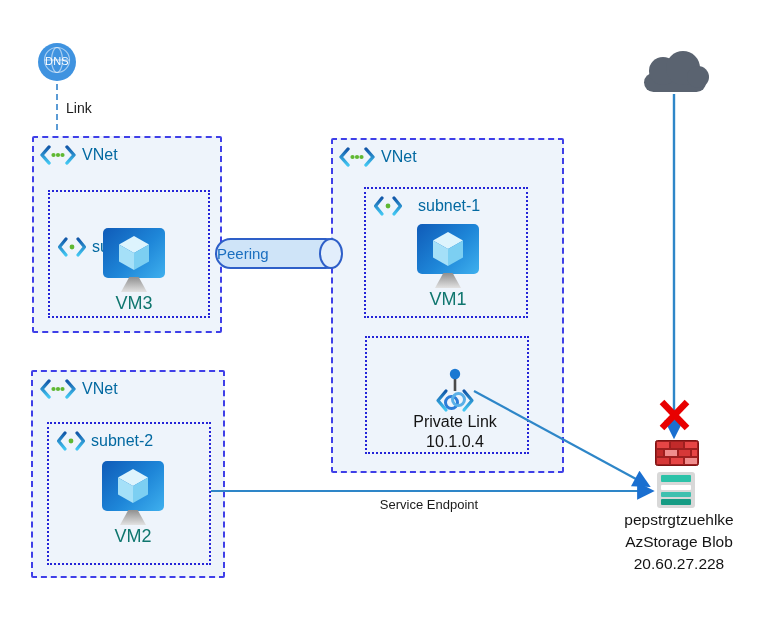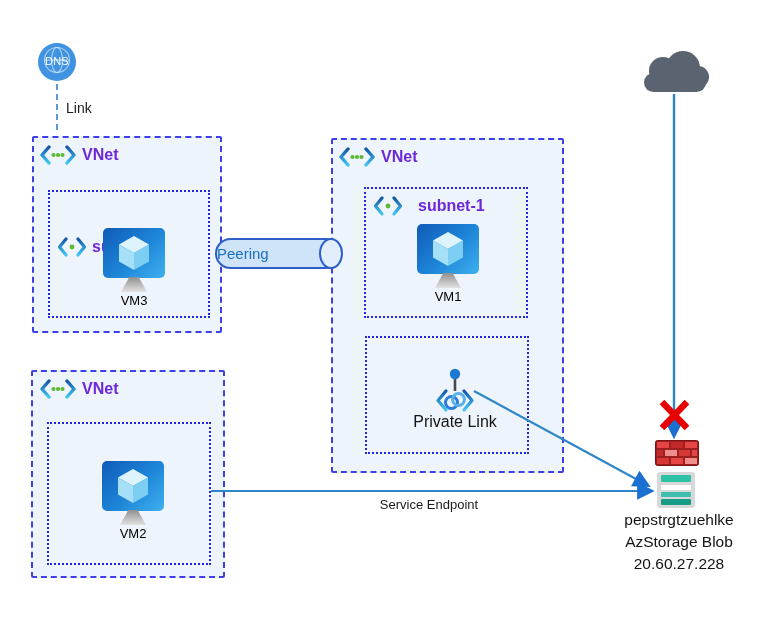--- a/index.html
+++ b/index.html
@@ -5,30 +5,30 @@
   html,body{margin:0;padding:0;background:#fff;}
   #canvas{
     position:relative;width:768px;height:617px;background:#ffffff;overflow:hidden;
     font-family:"Liberation Sans", sans-serif;color:#1a1a1a;
   }
   .abs{position:absolute;}
   
   .vnet-box{position:absolute;background:#eef4fb;border:2px dashed #3f3fe8;border-radius:2px;box-sizing:border-box;}
   .subnet-box{position:absolute;border:2px dotted #2424d8;box-sizing:border-box;}
   .box-header{position:absolute;display:flex;align-items:center;gap:6px;}
-  .blue-label{color:#6d28d9;font-size:16px;font-weight:700;white-space:nowrap;}
+  .blue-label{color:#0369a1;font-size:16px;font-weight:400;white-space:nowrap;}
   
   .vm{position:absolute;width:64px;text-align:center;}
   .vm-screen{width:62px;height:50px;margin:0 auto;border-radius:5px;
     background:linear-gradient(135deg,#0f5bb8 0%,#1e86d8 55%,#3fb0ee 100%);
     display:flex;align-items:center;justify-content:center;}
   .vm-stand{width:26px;height:15px;margin:-1px auto 0;
     background:linear-gradient(180deg,#8f8f8f 0%,#c9c9c9 70%,#e2e2e2 100%);
     clip-path:polygon(32% 0,68% 0,100% 100%,0 100%);}
-  .vm-label{font-size:13px;color:#000000;margin-top:1px;}
+  .vm-label{font-size:18px;color:#0f766e;margin-top:1px;}
   
   .pill-body{position:absolute;left:215px;top:238px;width:126px;height:31px;background:#cfe4f8;
     border:2px solid #2e5fc8;border-radius:16px;box-sizing:border-box;
     display:flex;align-items:center;justify-content:flex-start;}
   .pill-cap{position:absolute;left:319px;top:238px;width:24px;height:31px;background:#e2eefb;
     border:2px solid #2e5fc8;border-radius:50%;box-sizing:border-box;}
   .pill-text{color:#1b6fc0;font-size:15px;font-weight:500;}
   
   .dns-wrap{position:absolute;left:38px;top:43px;width:38px;height:38px;}
   .dns-text{position:absolute;left:0;top:12px;width:38px;text-align:center;
@@ -110,20 +110,28 @@
     <svg width="36" height="20" viewBox="0 0 36 20">
       <polyline points="9,2 2,10 9,18" fill="none" stroke="url(#gchev)" stroke-width="3.4" stroke-linecap="round" stroke-linejoin="round"></polyline>
       <polyline points="27,2 34,10 27,18" fill="none" stroke="url(#gchev)" stroke-width="3.4" stroke-linecap="round" stroke-linejoin="round"></polyline>
       <circle cx="13.5" cy="10" r="2.1" fill="#5fb832"></circle>
         <circle cx="18" cy="10" r="2.1" fill="#5fb832"></circle>
         <circle cx="22.5" cy="10" r="2.1" fill="#5fb832"></circle>
     </svg>
     <span class="blue-label">VNet</span>
   </div>
   <div class="subnet-box" style="left:47px;top:422px;width:164px;height:143px;"></div>
+  <div class="box-header" style="left:57px;top:431px;">
+    <svg width="28" height="20" viewBox="0 0 28 20">
+      <polyline points="8,2 1.5,10 8,18" fill="none" stroke="url(#gchev)" stroke-width="3.2" stroke-linecap="round" stroke-linejoin="round"></polyline>
+      <polyline points="20,2 26.5,10 20,18" fill="none" stroke="url(#gchev)" stroke-width="3.2" stroke-linecap="round" stroke-linejoin="round"></polyline>
+      <circle cx="14" cy="10" r="2.4" fill="#5fb832"></circle>
+    </svg>
+    <span class="blue-label">subnet-2</span>
+  </div>
   <div class="vm icon-layer" style="left:101px;top:461px;">
     <div class="vm-screen">
       <svg width="30" height="34" viewBox="0 0 30 34">
         <polygon points="15,0 30,8.5 15,17 0,8.5" fill="#ddf4fd"></polygon>
         <polygon points="0,8.5 15,17 15,34 0,25.5" fill="#a5e0f8"></polygon>
         <polygon points="30,8.5 15,17 15,34 30,25.5" fill="#7ccff2"></polygon>
       </svg>
     </div>
     <div class="vm-stand"></div>
     <div class="vm-label">VM2</div>
@@ -166,20 +174,21 @@
     <svg width="44" height="48" viewBox="0 0 44 48">
       <line x1="22" y1="10" x2="22" y2="24" stroke="#4a4a4a" stroke-width="2.6"></line>
       <circle cx="22" cy="7" r="5.2" fill="#1b79d2"></circle>
       <polyline points="13,24 5,33.5 13,43" fill="none" stroke="url(#gchev)" stroke-width="3.2" stroke-linecap="round" stroke-linejoin="round"></polyline>
       <polyline points="31,24 39,33.5 31,43" fill="none" stroke="url(#gchev)" stroke-width="3.2" stroke-linecap="round" stroke-linejoin="round"></polyline>
       <circle cx="18.5" cy="35.5" r="6" fill="none" stroke="#2b7cd8" stroke-width="3"></circle>
       <circle cx="25.5" cy="32.5" r="6" fill="none" stroke="#5ab0e8" stroke-width="3"></circle>
     </svg>
   </div>
   <div class="pl-label" style="left:385px;top:413px;">Private Link</div>
+  <div class="pl-label" style="left:385px;top:433px;">10.1.0.4</div>
 
   <div class="pill-body icon-layer">
     <span class="pill-text">Peering</span>
   </div>
   <div class="pill-cap icon-layer"></div>
 
   <div class="abs icon-layer" style="left:636px;top:46px;">
     <svg width="78" height="48" viewBox="0 0 78 48">
       <g fill="#5a6370">
         <rect x="8" y="27" width="62" height="19" rx="9.5"></rect>

